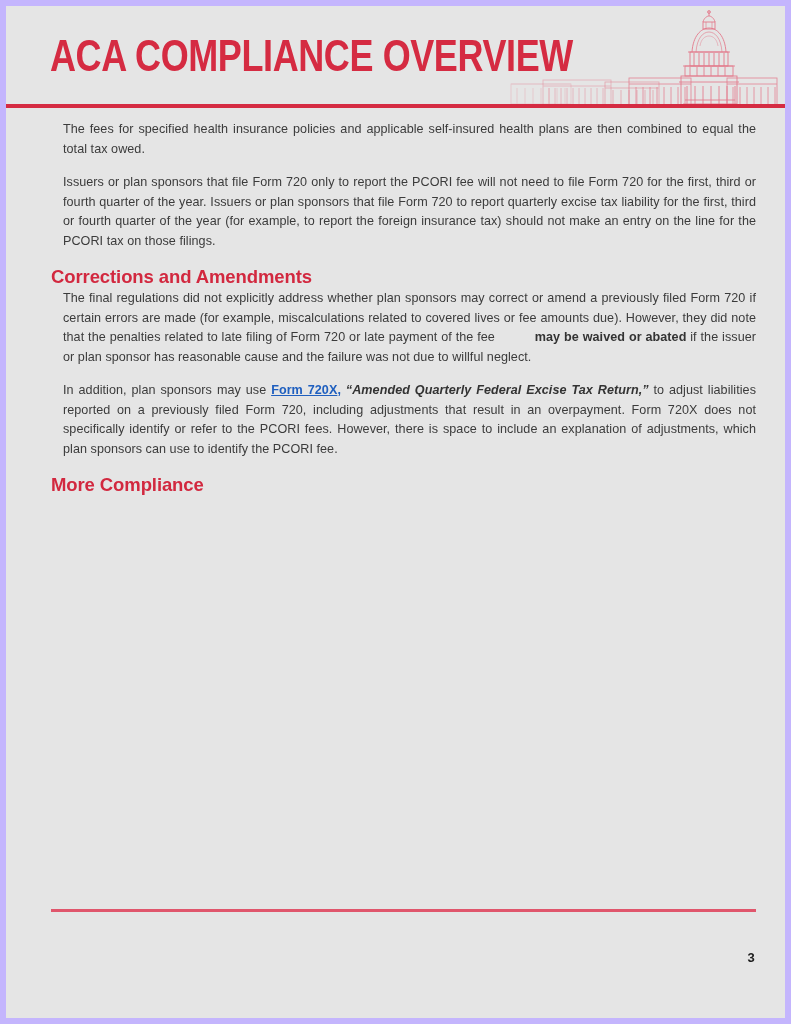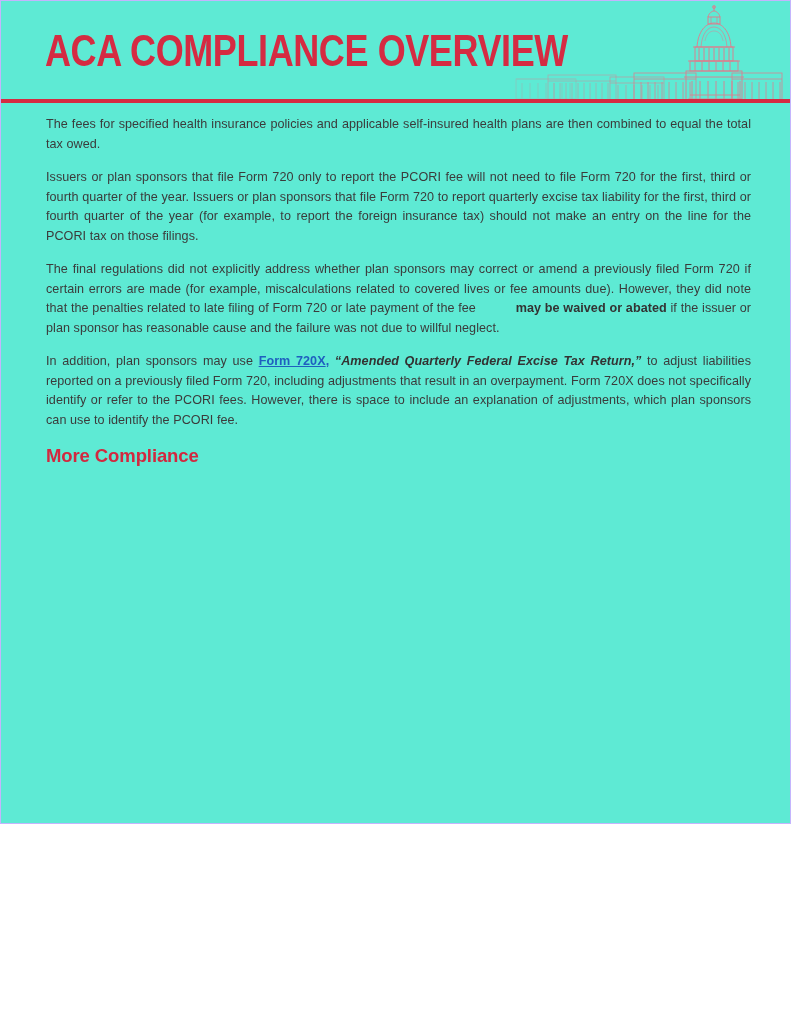--- a/index.html
+++ b/index.html
@@ -6,24 +6,24 @@
     margin: 0;
     padding: 0;
     background: #ffffff;
   }
   body {
     font-family: "Liberation Sans", sans-serif;
   }
   .page {
     position: relative;
     width: 791px;
-    height: 824px;
-    background: #5eead4;
+    height: 1024px;
+    background: #e5e5e5;
     box-sizing: border-box;
-    border: 1px solid #c4b5fd;
+    border: 6px solid #c4b5fd;
     overflow: hidden;
   }
 
   
   .header {
     position: relative;
     height: 104px;
   }
   .doc-title {
     position: absolute;
@@ -59,21 +59,21 @@
   }
 
   
   .content {
     position: absolute;
     left: 45px;
     top: 114px;
     width: 705px;
   }
   p.para {
-    margin: 0 0 14px 0;
+    margin: 0 0 14px 12px;
     font-size: 12.6px;
     line-height: 19.5px;
     color: #3b3b3b;
     text-align: justify;
     font-family: "Liberation Sans Narrow", "Liberation Sans", sans-serif;
     letter-spacing: 0.05px;
   }
   h2.section {
     margin: 8px 0 1px 0;
     font-family: "Liberation Sans Narrow", "Liberation Sans", sans-serif;
@@ -254,20 +254,21 @@
 
     <div class="header-rule"></div>
   </div>
 
   <div class="content">
 
     <p class="para">The fees for specified health insurance policies and applicable self-insured health plans are then combined to equal the total tax owed.</p>
 
     <p class="para">Issuers or plan sponsors that file Form 720 only to report the PCORI fee will not need to file Form 720 for the first, third or fourth quarter of the year. Issuers or plan sponsors that file Form 720 to report quarterly excise tax liability for the first, third or fourth quarter of the year (for example, to report the foreign insurance tax) should not make an entry on the line for the PCORI tax on those filings.</p>
 
+    <h2 class="section">Corrections and Amendments</h2>
 
     <p class="para"><span>The final regulations did not explicitly address whether plan sponsors may correct or amend a previously filed Form 720 if certain errors are made (for example, miscalculations related to covered lives or fee amounts due). However, they did note that the penalties related to late filing of Form 720 or late payment of the fee </span><span class="b">may be waived or abated</span><span> if the issuer or plan sponsor has reasonable cause and the failure was not due to willful neglect.</span></p>
 
     <p class="para"><span>In addition, plan sponsors may use </span><a class="doclink" href="#">Form 720X</a><span class="link-tail">,</span><span class="bi"> “Amended Quarterly Federal Excise Tax Return,”</span><span> to adjust liabilities reported on a previously filed Form 720, including adjustments that result in an overpayment. Form 720X does not specifically identify or refer to the PCORI fees. However, there is space to include an explanation of adjustments, which plan sponsors can use to identify the PCORI fee.</span></p>
 
     <h2 class="section">More Compliance</h2>
 
   </div>
 
   <div class="footer-rule"></div>

